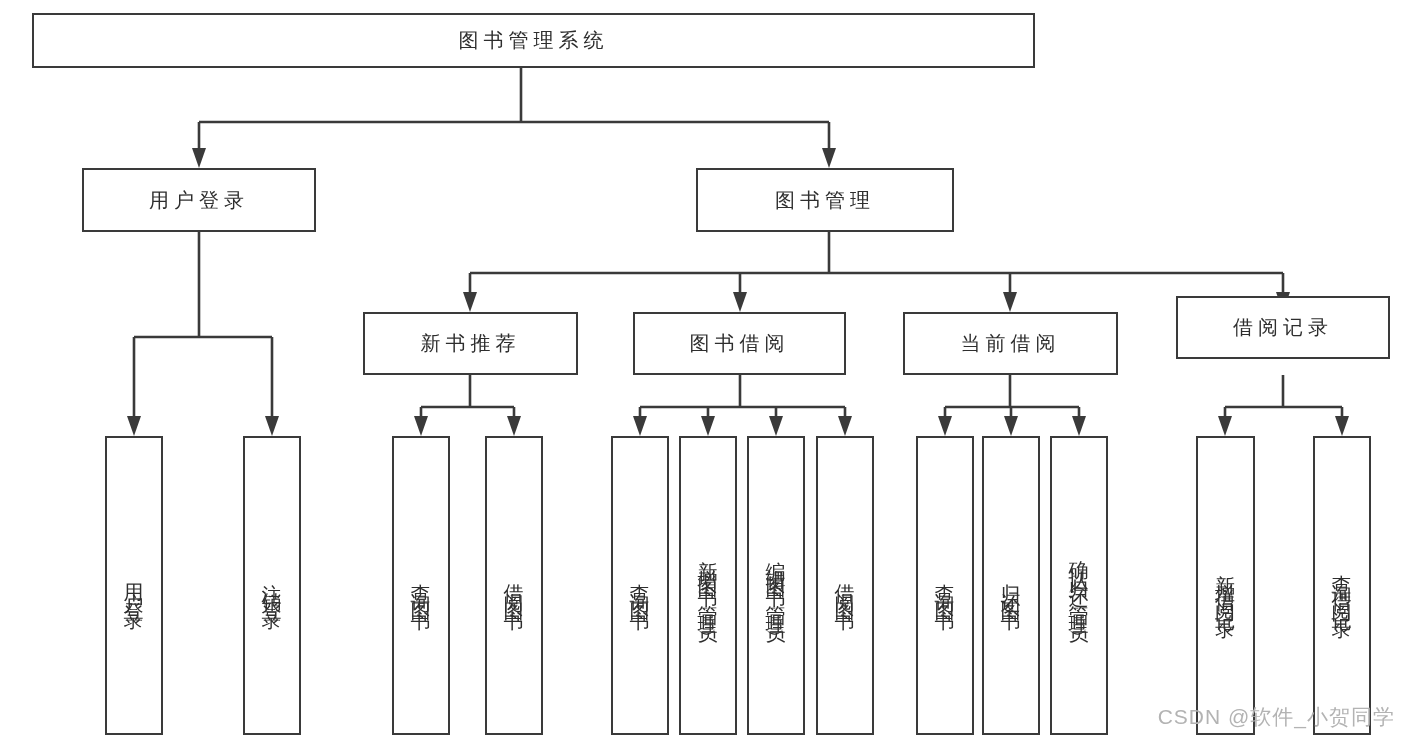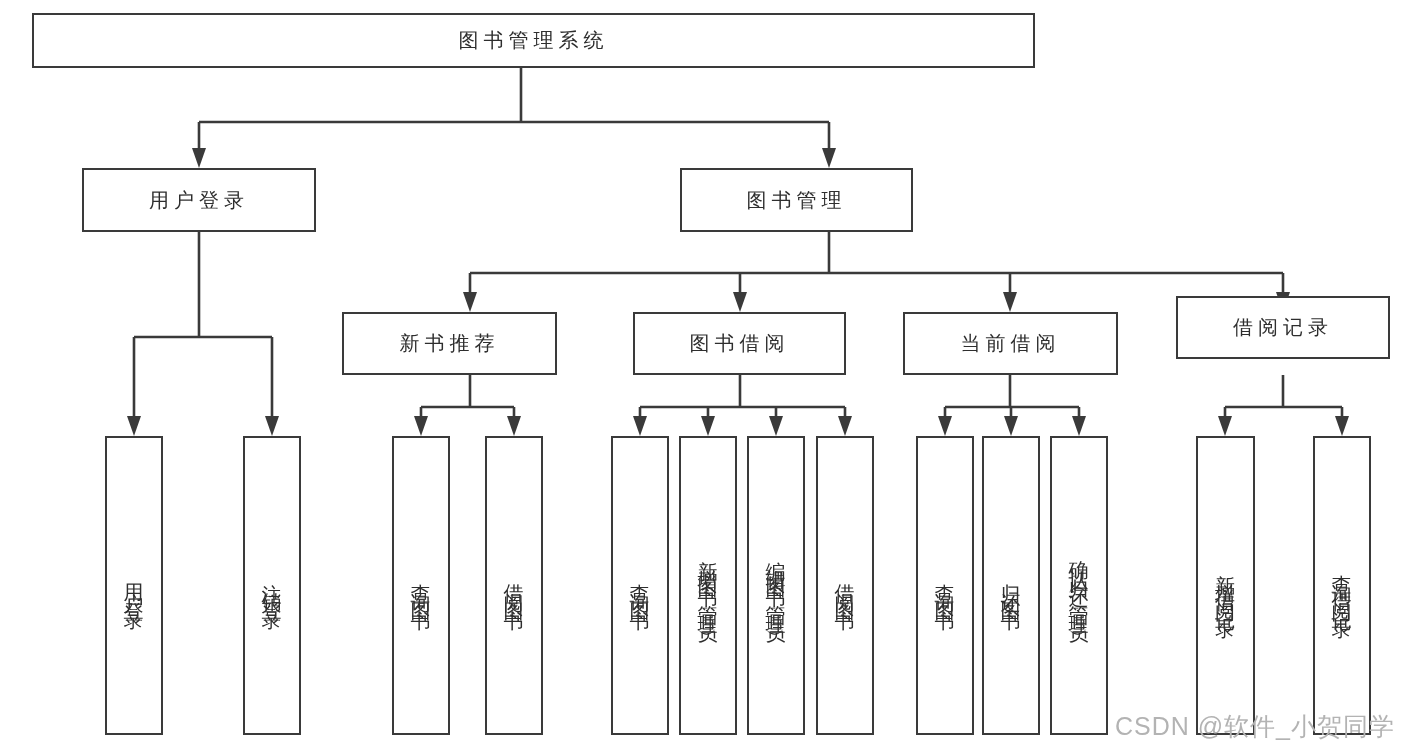--- a/index.html
+++ b/index.html
@@ -54,22 +54,22 @@
     writing-mode:vertical-rl;
     text-orientation:mixed;
     font-size:20px;
     letter-spacing:9px;
     line-height:1;
     color:var(--text);
   }
   .watermark{
     position:absolute;
     right:10px;
-    bottom:4px;
-    font-size:25px;
+    bottom:16px;
+    font-size:21px;
     letter-spacing:1px;
     color:var(--watermark);
     z-index:10;
     white-space:nowrap;
   }
 </style>
 </head>
 <body>
 
 <div class="canvas">
@@ -117,25 +117,25 @@
     </g>
   </svg>
 
   <div class="node h" style="left:32px;top:13px;width:1003px;height:55px">
     <span class="lbl">图书管理系统</span>
   </div>
 
   <div class="node h" style="left:82px;top:168px;width:234px;height:64px">
     <span class="lbl">用户登录</span>
   </div>
-  <div class="node h" style="left:680px;top:168px;width:233px;height:64px">
+  <div class="node h" style="left:696px;top:168px;width:258px;height:64px">
     <span class="lbl">图书管理</span>
   </div>
 
-  <div class="node h" style="left:342px;top:312px;width:215px;height:63px">
+  <div class="node h" style="left:363px;top:312px;width:215px;height:63px">
     <span class="lbl">新书推荐</span>
   </div>
   <div class="node h" style="left:903px;top:312px;width:215px;height:63px">
     <span class="lbl">当前借阅</span>
   </div>
   <div class="node h" style="left:633px;top:312px;width:213px;height:63px">
     <span class="lbl">图书借阅</span>
   </div>
   <div class="node h" style="left:1176px;top:296px;width:214px;height:63px">
     <span class="lbl">借阅记录</span>

